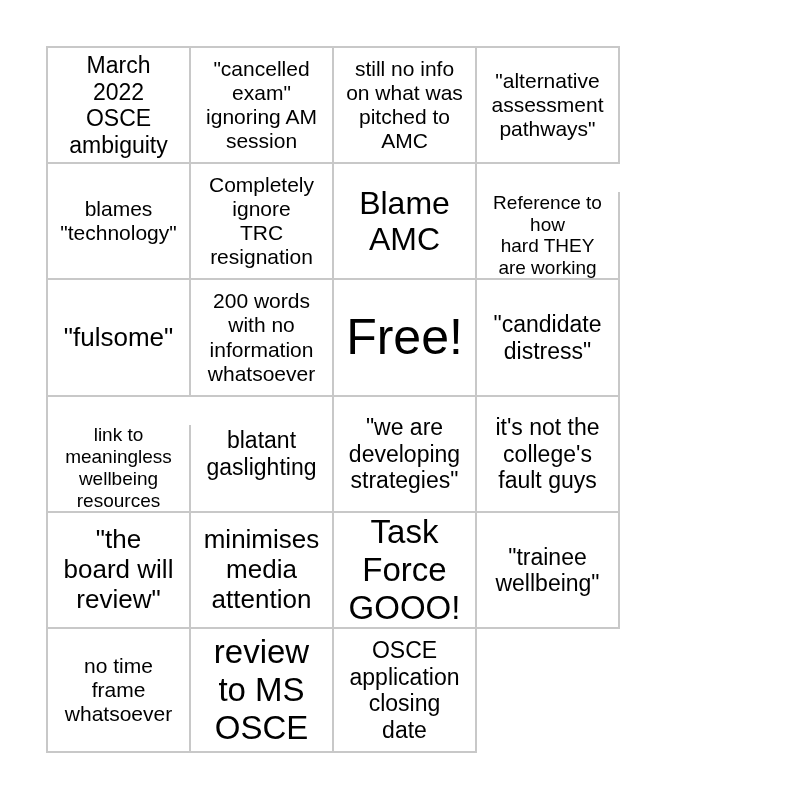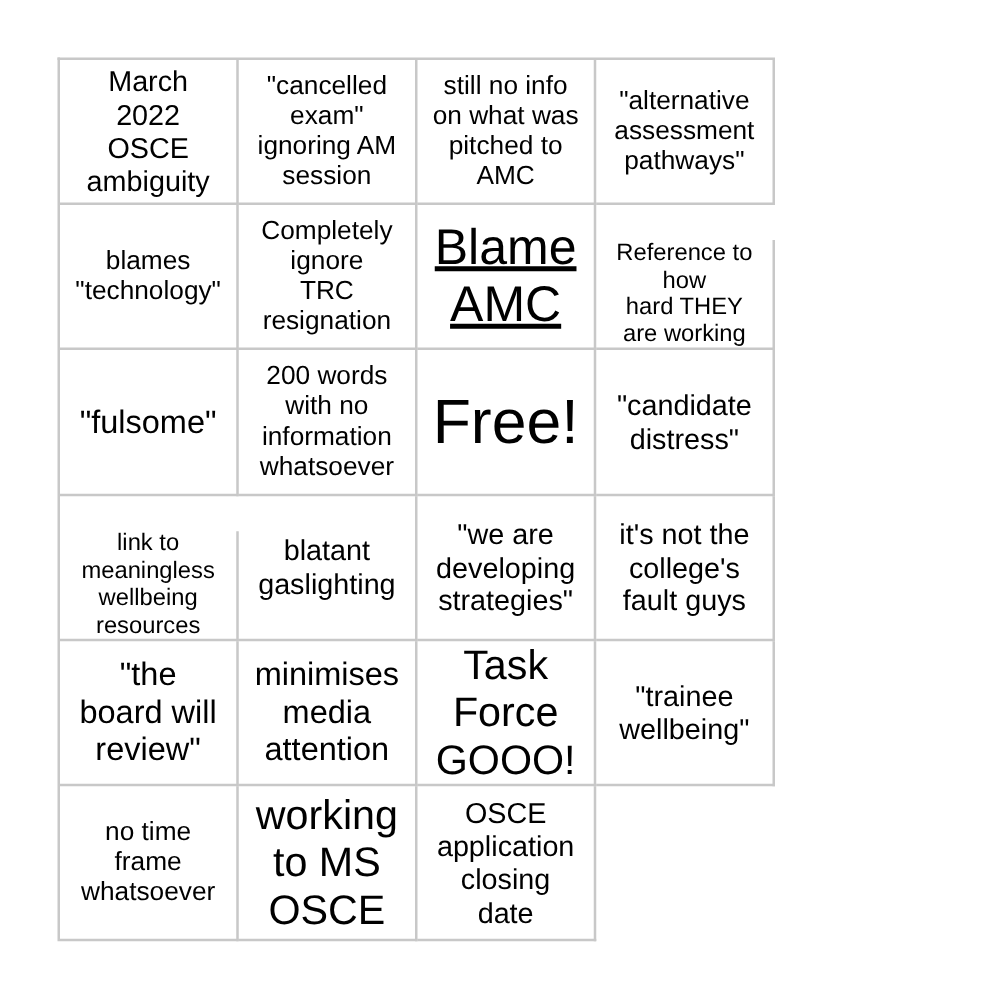--- a/index.html
+++ b/index.html
@@ -39,21 +39,21 @@
     }
     .cell span {
       display: block;
       white-space: pre-line;
     }
     .fs-xs { font-size: 19px; margin-top: 28px; }
     .fs-s  { font-size: 21px; }
     .fs-m  { font-size: 23px; }
     .fs-l  { font-size: 26px; }
     .fs-xl { font-size: 33px; }
-    .fs-xxl { font-size: 40px; text-decoration: underline; }
+    .fs-xxl { font-size: 32px; }
     .fs-free { font-size: 50px; }
   </style>
 </head>
 <body>
 
 <div class="board" id="board">
     <div class="cell fs-m">
       <span>March
 2022
 OSCE
@@ -150,21 +150,21 @@
     <div class="cell fs-m">
       <span>"trainee
 wellbeing"</span>
     </div>
     <div class="cell fs-s">
       <span>no time
 frame
 whatsoever</span>
     </div>
     <div class="cell fs-xl">
-      <span>working
+      <span>review
 to MS
 OSCE</span>
     </div>
     <div class="cell fs-m">
       <span>OSCE
 application
 closing
 date</span>
     </div>
   </div>

